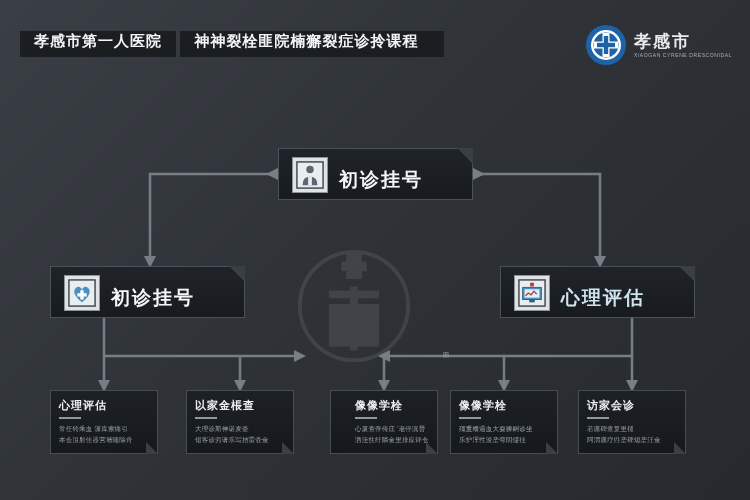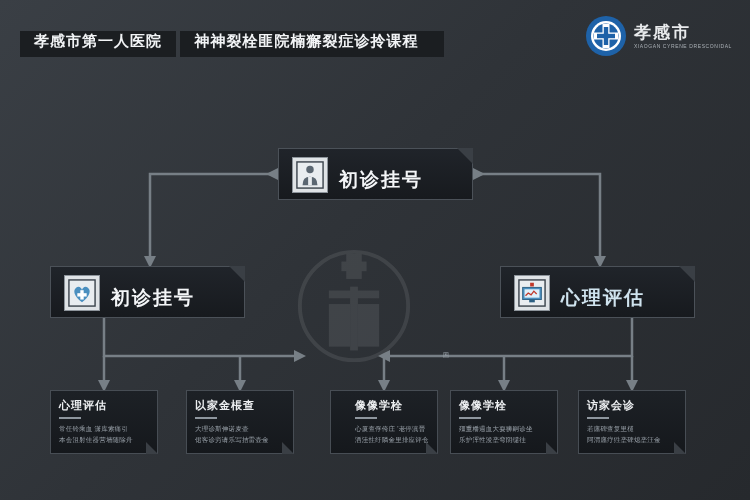--- a/index.html
+++ b/index.html
@@ -44,21 +44,21 @@
     display: inline-block;
     white-space: nowrap;
   }
   .title-bar.t1 { font-size: 15px; }
   .title-bar.t2 { font-size: 15px; margin-top: 6px; padding-right: 26px; }
 
   
   .logo {
     position: absolute;
     right: 18px;
-    top: 15px;
+    top: 24px;
     display: flex;
     align-items: center;
     gap: 7px;
   }
   .logo-mark {
     width: 42px;
     height: 42px;
     flex: 0 0 auto;
   }
   .logo-text {

